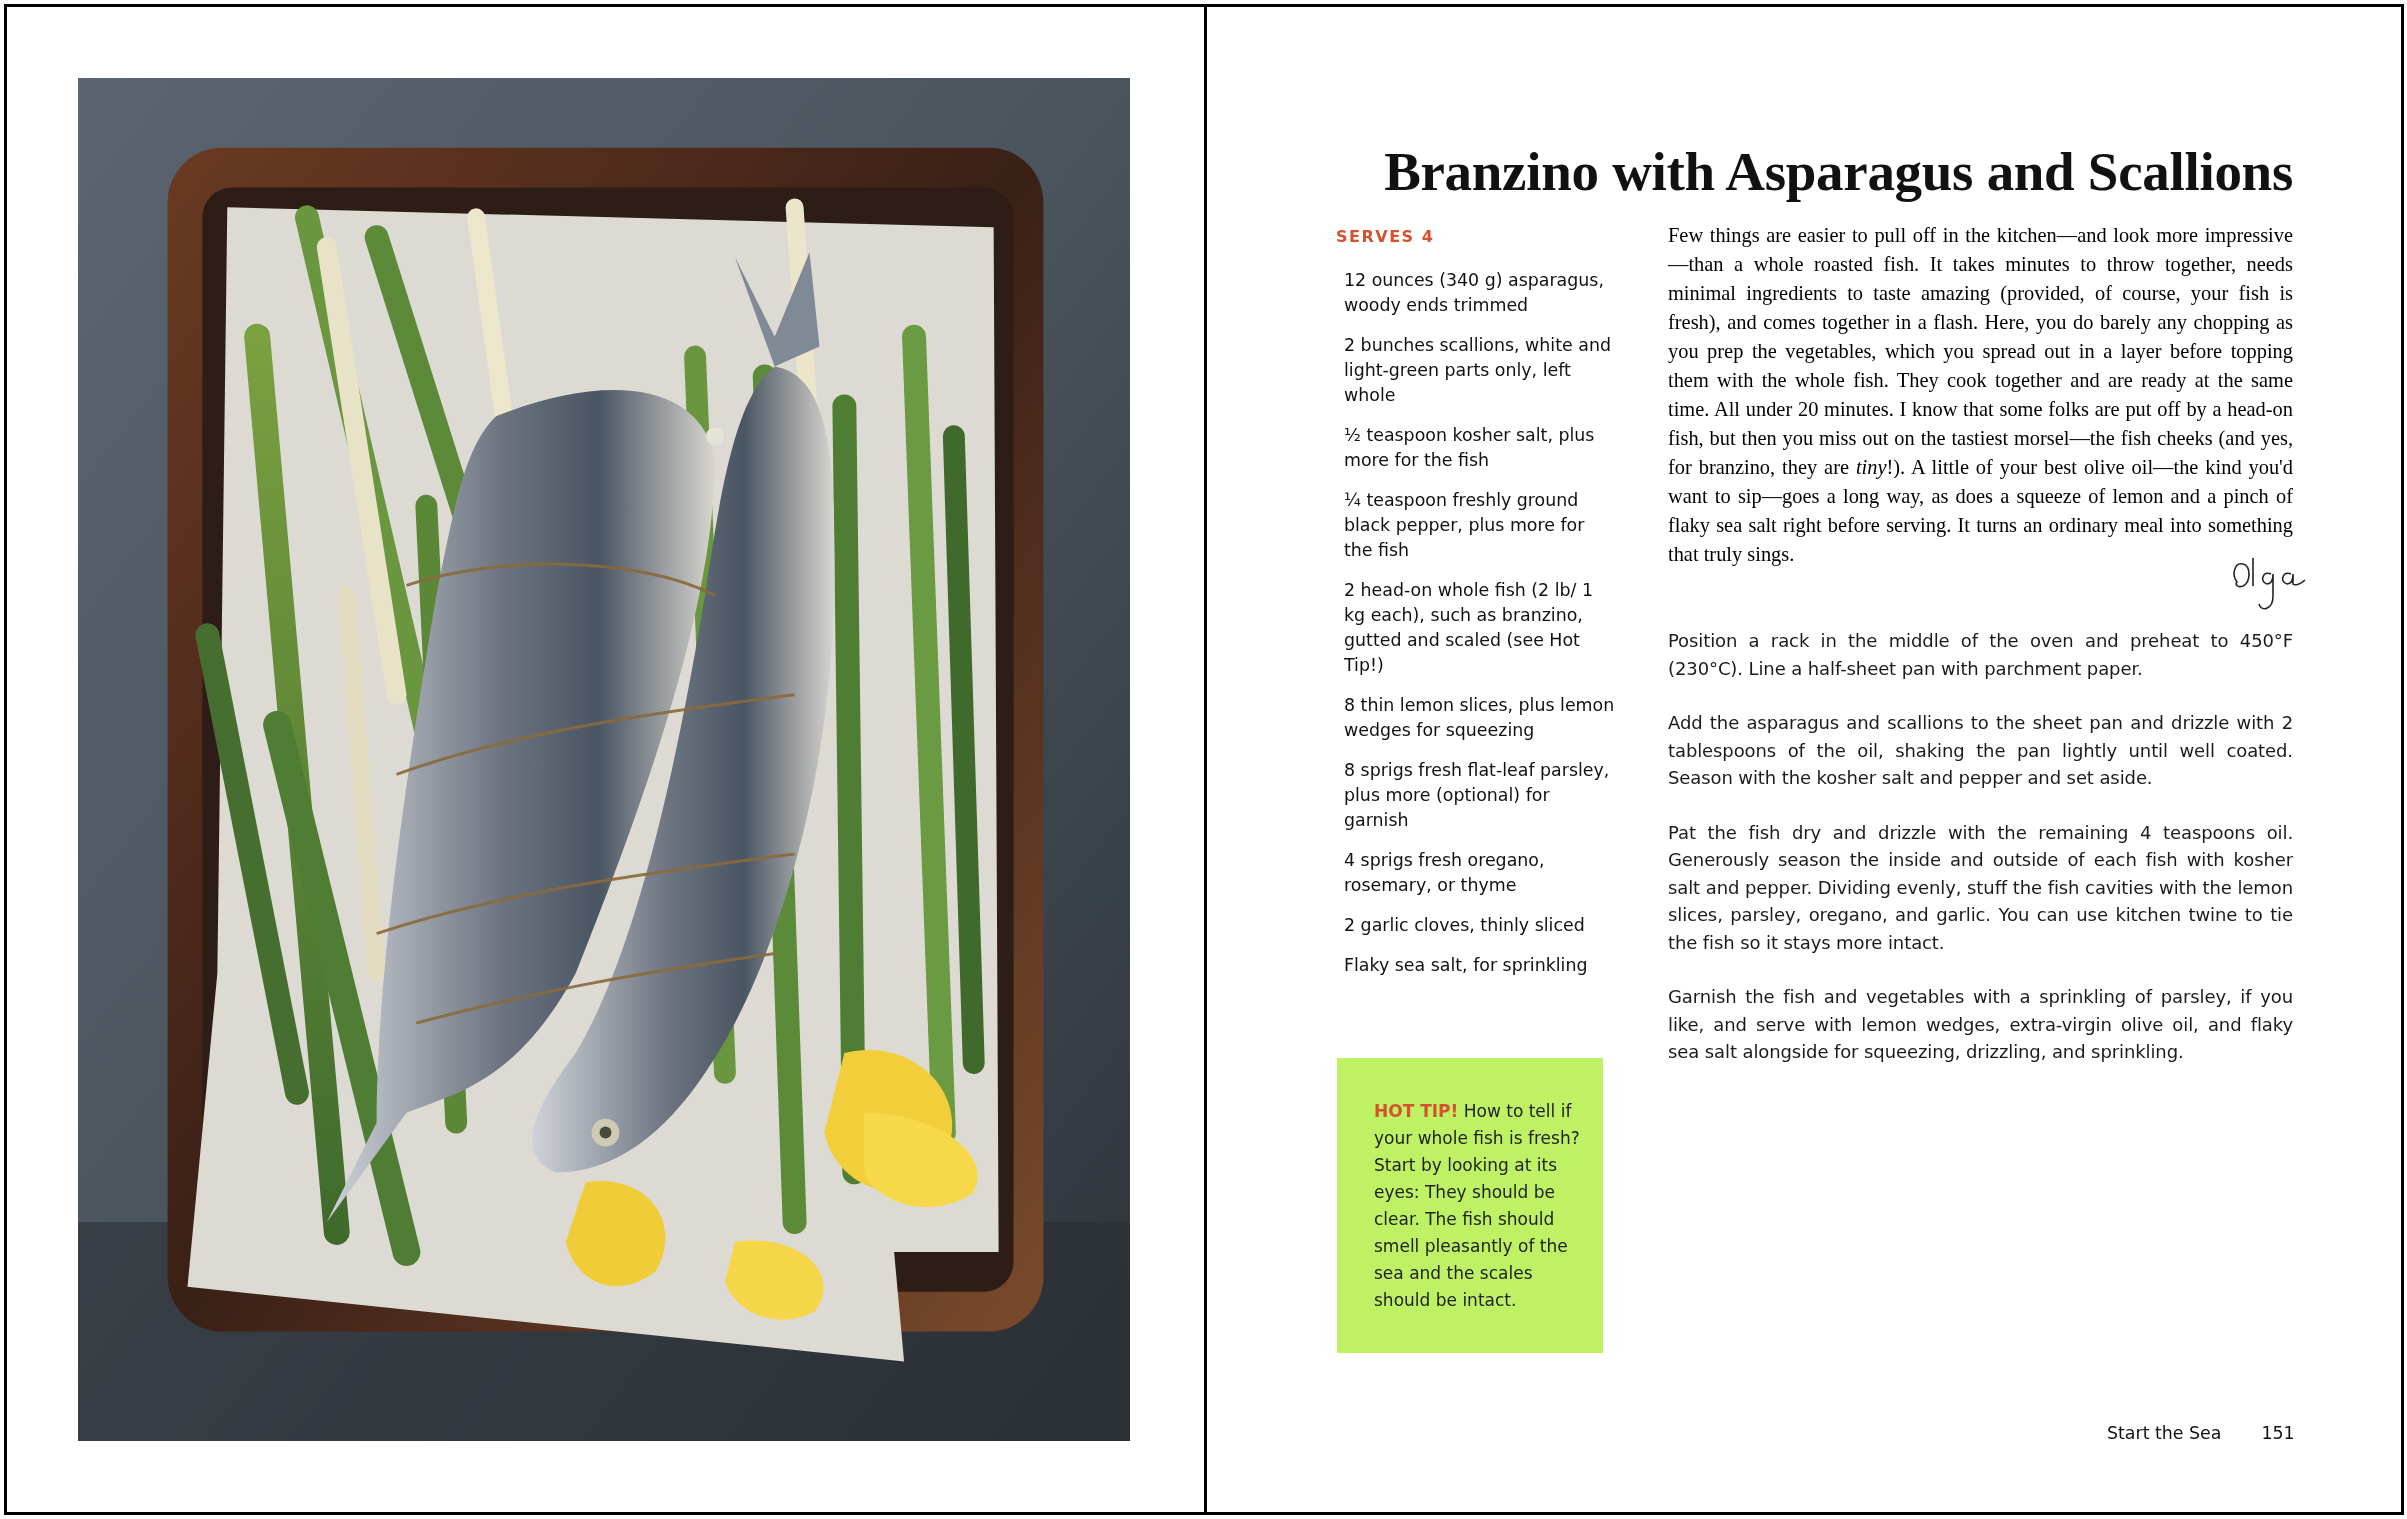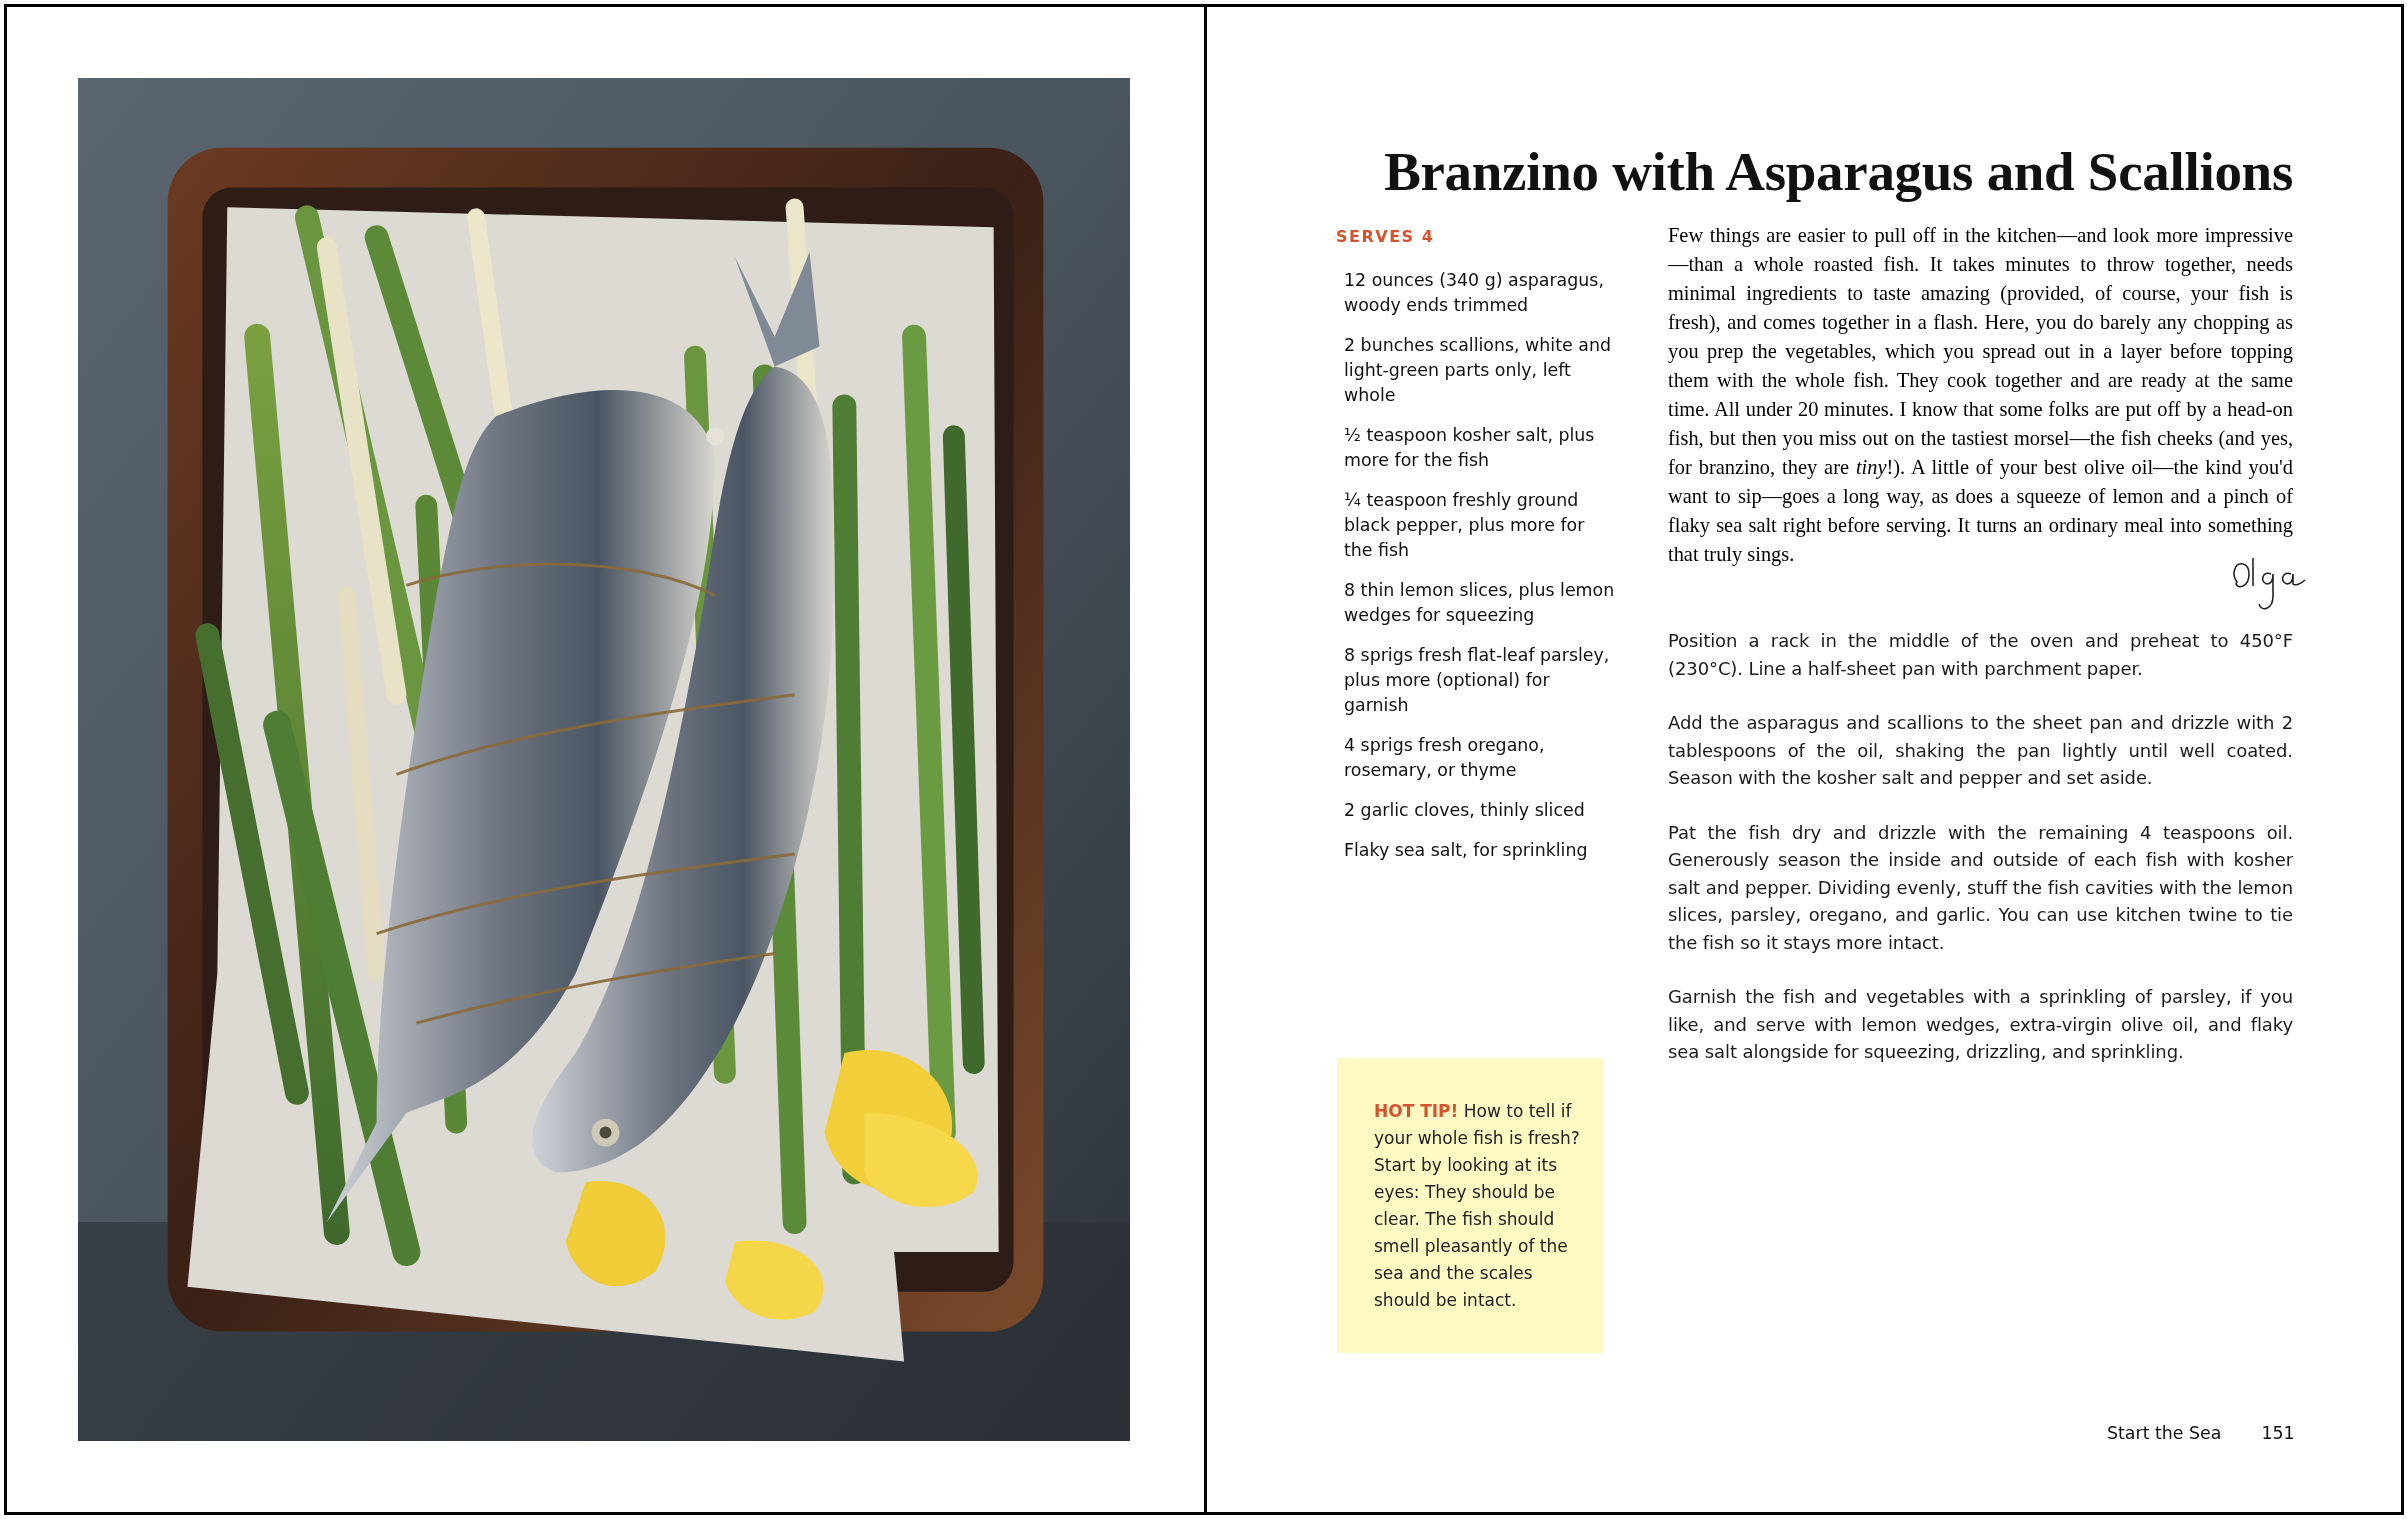--- a/index.html
+++ b/index.html
@@ -6,21 +6,21 @@
   body { width:2408px; height:1519px; position:relative; overflow:hidden; font-family:"Liberation Sans", sans-serif; color:#1a1a1a; }
   .spread { position:absolute; left:4px; top:4px; width:2400px; height:1511px; border-top:3px solid #000; border-left:3px solid #000; border-right:3px solid #000; border-bottom:3px solid #000; box-sizing:border-box; background:#fff; }
   .gutter { position:absolute; left:1204px; top:4px; width:3px; height:1511px; background:#000; }
   .photo { position:absolute; left:78px; top:78px; width:1052px; height:1363px; overflow:hidden; background:#4b5560; }
   .photo svg { width:100%; height:100%; display:block; }
   .title { position:absolute; right:115px; top:103px; font-family:"Liberation Serif", serif; font-size:55px; color:#111; letter-spacing:-0.3px; white-space:nowrap; }
   .left-col { position:absolute; left:1336px; top:227px; width:289px; }
   .serves { font-family:"DejaVu Sans", sans-serif; font-weight:bold; font-size:16px; letter-spacing:1.5px; color:#d3532f; margin-bottom:22px; }
   .ingredients { list-style:none; margin:8px; padding:0; }
   .ingredients li { font-family:"DejaVu Sans", sans-serif; font-size:17.4px; line-height:25px; color:#111; margin-bottom:15px; }
-  .hot-tip { position:absolute; left:1337px; top:1058px; width:266px; height:295px; background:#fef9c3; box-sizing:border-box; padding:40px 20px 20px 37px; }
+  .hot-tip { position:absolute; left:1337px; top:1058px; width:266px; height:295px; background:#bef264; box-sizing:border-box; padding:40px 20px 20px 37px; }
   .hot-tip p { margin:0; font-family:"DejaVu Sans", sans-serif; font-size:17px; line-height:27px; color:#222; }
   .hot-tip .tip-label { color:#d3532f; font-weight:bold; }
   .intro { position:absolute; left:1668px; top:221px; width:625px; font-family:"Liberation Serif", serif; font-size:20.4px; line-height:29px; color:#000000; text-align:justify; }
   .intro p { margin:0; }
   .signature { position:absolute; left:2229px; top:552px; width:80px; height:70px; }
   .method { position:absolute; left:1668px; top:627px; width:625px; }
   .method p { margin:0 0 27px 0; font-family:"DejaVu Sans", sans-serif; font-size:18px; line-height:27.5px; color:#1b1b1b; text-align:justify; letter-spacing:-0.1px; }
   .footer { position:absolute; left:2107px; top:1423px; font-family:"DejaVu Sans", sans-serif; font-size:17.4px; color:#111; white-space:nowrap; }
   .footer .section { margin-right:40px; }
 </style>
@@ -105,20 +105,21 @@
 
 <h1 class="title">Branzino with Asparagus and Scallions</h1>
 
 <div class="left-col">
   <div class="serves">SERVES 4</div>
   <ul class="ingredients">
     <li>12 ounces (340 g) asparagus, woody ends trimmed</li>
     <li>2 bunches scallions, white and light-green parts only, left whole</li>
     <li>½ teaspoon kosher salt, plus more for the fish</li>
     <li>¼ teaspoon freshly ground black pepper, plus more for the fish</li>
+    <li>2 head-on whole fish (2 lb/ 1 kg each), such as branzino, gutted and scaled (see Hot Tip!)</li>
     <li>8 thin lemon slices, plus lemon wedges for squeezing</li>
     <li>8 sprigs fresh flat-leaf parsley, plus more (optional) for garnish</li>
     <li>4 sprigs fresh oregano, rosemary, or thyme</li>
     <li>2 garlic cloves, thinly sliced</li>
     <li>Flaky sea salt, for sprinkling</li>
   </ul>
 </div>
 
 <div class="hot-tip">
   <p><span class="tip-label">HOT TIP!</span> <span>How to tell if your whole fish is fresh? Start by looking at its eyes: They should be clear. The fish should smell pleasantly of the sea and the scales should be intact.</span></p>

